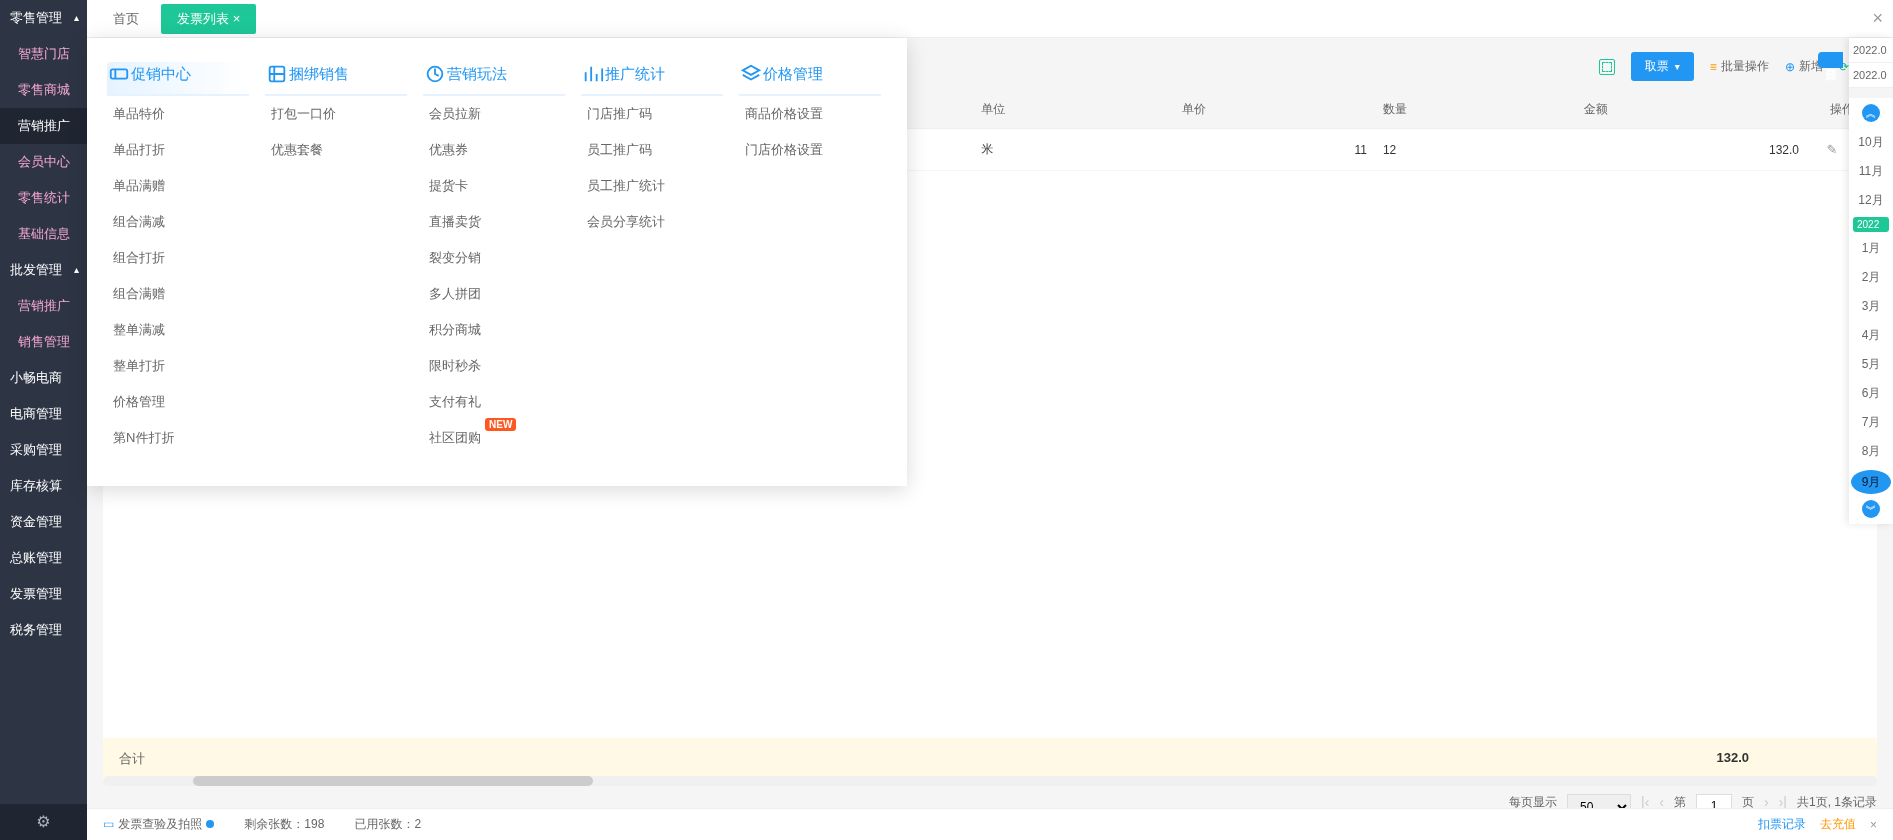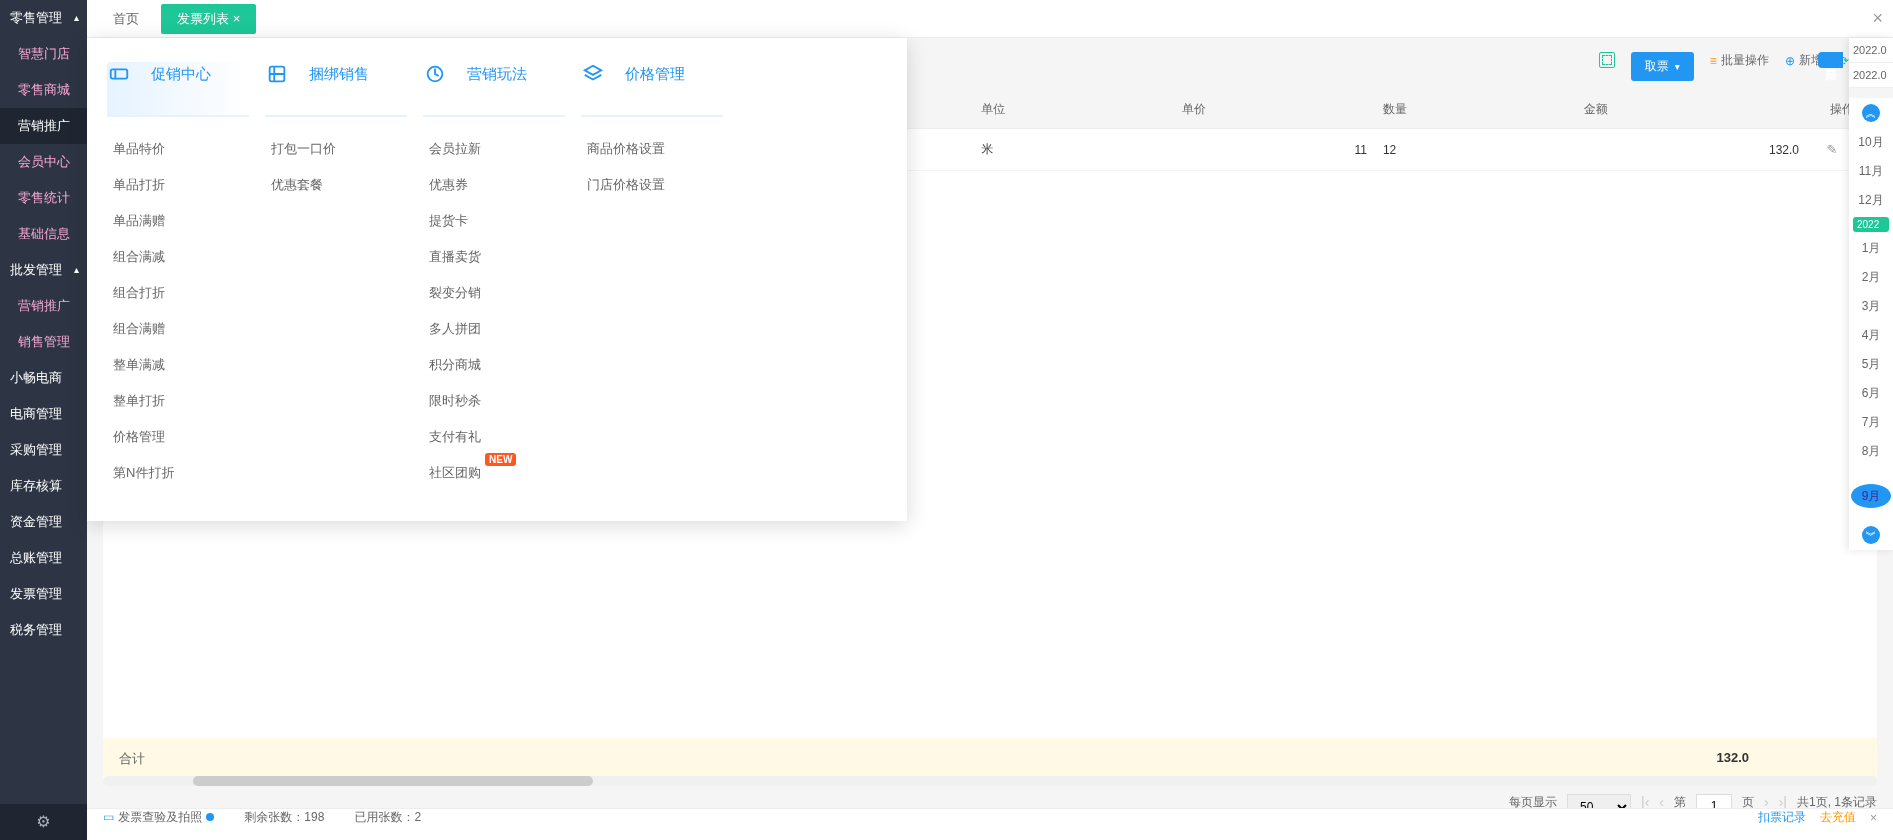--- a/index.html
+++ b/index.html
@@ -10,21 +10,21 @@
 .sb-item.sub{padding-left:18px;color:#f9a8d4}
 .sb-item.active{background:#1f2632;color:#fff}
 .sb-item .arrow{position:absolute;right:8px;font-size:10px}
 .sb-gear{position:absolute;bottom:0;left:0;width:87px;height:36px;line-height:36px;text-align:center;background:#1f2632;color:#aab2bd;font-size:16px;cursor:pointer}
 .tabs{position:absolute;left:87px;top:0;right:0;height:38px;border-bottom:1px solid #eee;display:flex;align-items:center;padding-left:10px}
 .tab{height:30px;line-height:30px;padding:0 16px;font-size:13px;cursor:pointer;margin-right:6px}
 .tab.home{color:#666}
 .tab.active{background:#1dc797;color:#fff;border-radius:2px}
 .tab-close{position:absolute;right:10px;top:8px;font-size:18px;color:#999;cursor:pointer}
 .main{position:absolute;left:87px;top:38px;right:0;bottom:0;background:#f5f5f5;padding:10px 16px}
-.toolbar{display:flex;justify-content:flex-end;align-items:flex-start;gap:16px;padding:4px 0 10px}
+.toolbar{display:flex;justify-content:flex-end;align-items:center;gap:16px;padding:4px 0 10px}
 .tl-btn{font-size:12px;color:#666;cursor:pointer;display:inline-flex;align-items:center;gap:4px}
 .tl-icon-qr{width:16px;height:16px;border:1.5px solid #1dc797;border-radius:2px;display:inline-block;position:relative}
 .tl-icon-qr::before{content:"";position:absolute;left:2px;top:2px;right:2px;bottom:2px;border:1px dashed #1dc797}
 .btn-primary{background:#2196f3;color:#fff;padding:6px 14px;border-radius:3px;cursor:pointer;font-size:12px}
 .btn-primary .caret{margin-left:6px;font-size:10px}
 .icon-batch{color:#ff9800}
 .icon-add{color:#2196f3}
 .icon-refresh{color:#1dc797}
 .content{background:#fff;border-radius:2px;padding:0;position:relative;height:calc(100% - 100px)}
 .table{width:100%;border-collapse:collapse}
@@ -35,40 +35,40 @@
 .row-icon{color:#999;cursor:pointer;margin-left:6px;font-size:13px}
 .summary{position:absolute;bottom:60px;left:16px;right:16px;background:#fff9e6;padding:12px 16px;font-size:13px;display:flex}
 .summary-label{color:#666;flex:0 0 80px}
 .summary-val{flex:1;text-align:right;padding-right:112px;font-weight:bold}
 .pager{position:absolute;bottom:20px;right:16px;display:flex;align-items:flex-start;gap:10px;font-size:12px;color:#666}
 .pager select{border:1px solid #ddd;padding:4px 20px 4px 8px;font-size:12px}
 .pager input{border:1px solid #ddd;width:36px;padding:4px;text-align:center;font-size:12px}
 .pg-btn{color:#ccc;cursor:pointer;font-size:14px}
 .hscroll{position:absolute;bottom:54px;left:16px;right:16px;height:10px;background:#f0f0f0;border-radius:5px}
 .hscroll-thumb{position:absolute;left:90px;top:0;width:400px;height:10px;background:#ccc;border-radius:5px}
-.footer{position:absolute;bottom:0;left:87px;right:0;height:32px;background:#fff;border-top:1px solid #eee;display:flex;align-items:flex-start;padding:0 16px;font-size:12px;color:#666;gap:30px}
+.footer{position:absolute;bottom:0;left:87px;right:0;height:32px;background:#fff;border-top:1px solid #eee;display:flex;align-items:center;padding:0 16px;font-size:12px;color:#666;gap:30px}
 .footer-left{display:flex;align-items:center;gap:30px}
 .footer-right{margin-left:auto;display:flex;align-items:center;gap:14px}
 .link-blue{color:#2196f3;cursor:pointer}
 .link-orange{color:#ff9800;cursor:pointer}
 .dot-blue{display:inline-block;width:8px;height:8px;background:#2196f3;border-radius:50%;margin-left:4px}
 .ft-icon{color:#2196f3;margin-right:4px}
 .mega{position:absolute;left:87px;top:38px;width:820px;background:#fff;box-shadow:0 4px 20px rgba(0,0,0,.15);padding:24px 20px 30px;z-index:10;display:flex}
 .mega-col{flex:0 0 158px}
-.mega-head{display:flex;align-items:center;gap:20px;color:#2196f3;font-size:15px;padding-bottom:29px;border-bottom:2px solid #e6f3ff;margin-bottom:14px;margin-right:16px}
+.mega-head{display:flex;align-items:center;gap:0;color:#2196f3;font-size:15px;padding-bottom:8px;border-bottom:2px solid #e6f3ff;margin-right:16px}
 .mega-head.sel{background:linear-gradient(90deg,#e6f3ff 0%,transparent 100%);border-radius:4px 4px 0 0}
 .mega-icon{width:24px;height:24px;display:inline-flex;align-items:center;justify-content:center;color:#2196f3;font-size:18px}
 .mega-item{padding:9px 6px;font-size:13px;color:#666;cursor:pointer;position:relative}
 .badge-new{position:absolute;top:-2px;margin-left:4px;background:#ff5722;color:#fff;font-size:10px;padding:1px 4px;border-radius:3px;font-weight:bold}
 .date-panel{position:absolute;right:0;top:38px;width:44px;background:#fff;box-shadow:-2px 0 8px rgba(0,0,0,.1);z-index:5}
 .dp-top{font-size:11px;padding:6px 4px;color:#666;border-bottom:1px solid #f0f0f0;overflow:hidden;white-space:nowrap}
 .dp-gap{height:10px;background:#f5f5f5}
 .dp-scroll{background:#2196f3;color:#fff;width:18px;height:18px;border-radius:50%;margin:6px auto;text-align:center;line-height:18px;font-size:11px;cursor:pointer}
 .dp-month{text-align:center;padding:6px 0;font-size:12px;color:#666;cursor:pointer}
-.dp-month.current{background:#2196f3;color:#4c1d95;border-radius:50%;width:40px;height:24px;line-height:24px;padding:0;margin:18px auto}
+.dp-month.current{background:#2196f3;color:#0f172a;border-radius:50%;width:40px;height:24px;line-height:24px;padding:0;margin:4px auto}
 .dp-year{background:#1dc797;color:#fff;font-size:10px;padding:2px 4px;border-radius:3px;margin:2px 4px;text-align:left}
 .dp-btn{position:absolute;right:50px;top:52px;background:#2196f3;color:#fff;writing-mode:vertical-rl;padding:8px 4px;border-radius:4px 0 0 4px;font-size:12px;cursor:pointer;z-index:5}
 svg{display:block}
 </style>
 </head>
 <body>
 
 <div class="sidebar">
   <div class="sb-item group"><span>零售管理</span><span class="arrow">▴</span></div>
   <div class="sb-item sub">智慧门店</div>
@@ -244,20 +244,34 @@
     <div class="mega-item">多人拼团</div>
     <div class="mega-item">积分商城</div>
     <div class="mega-item">限时秒杀</div>
     <div class="mega-item">支付有礼</div>
     <div class="mega-item"><span>社区团购</span><span class="badge-new">NEW</span></div>
   </div>
   <div class="mega-col">
     <div class="mega-head">
         <span class="mega-icon">
           <svg width="22" height="22" viewBox="0 0 24 24" fill="none" stroke="#2196f3" stroke-width="2">
+            <path d="M4 20V10M10 20V4M16 20v-8M22 20v-14"></path>
+          </svg>
+        </span>
+        <span>推广统计</span>
+      </div>
+    <div class="mega-item">门店推广码</div>
+    <div class="mega-item">员工推广码</div>
+    <div class="mega-item">员工推广统计</div>
+    <div class="mega-item">会员分享统计</div>
+  </div>
+  <div class="mega-col">
+    <div class="mega-head">
+        <span class="mega-icon">
+          <svg width="22" height="22" viewBox="0 0 24 24" fill="none" stroke="#2196f3" stroke-width="2">
             <path d="M12 3l9 5-9 5-9-5 9-5zM3 13l9 5 9-5"></path>
           </svg>
         </span>
         <span>价格管理</span>
       </div>
     <div class="mega-item">商品价格设置</div>
     <div class="mega-item">门店价格设置</div>
   </div>
 </div>
 

